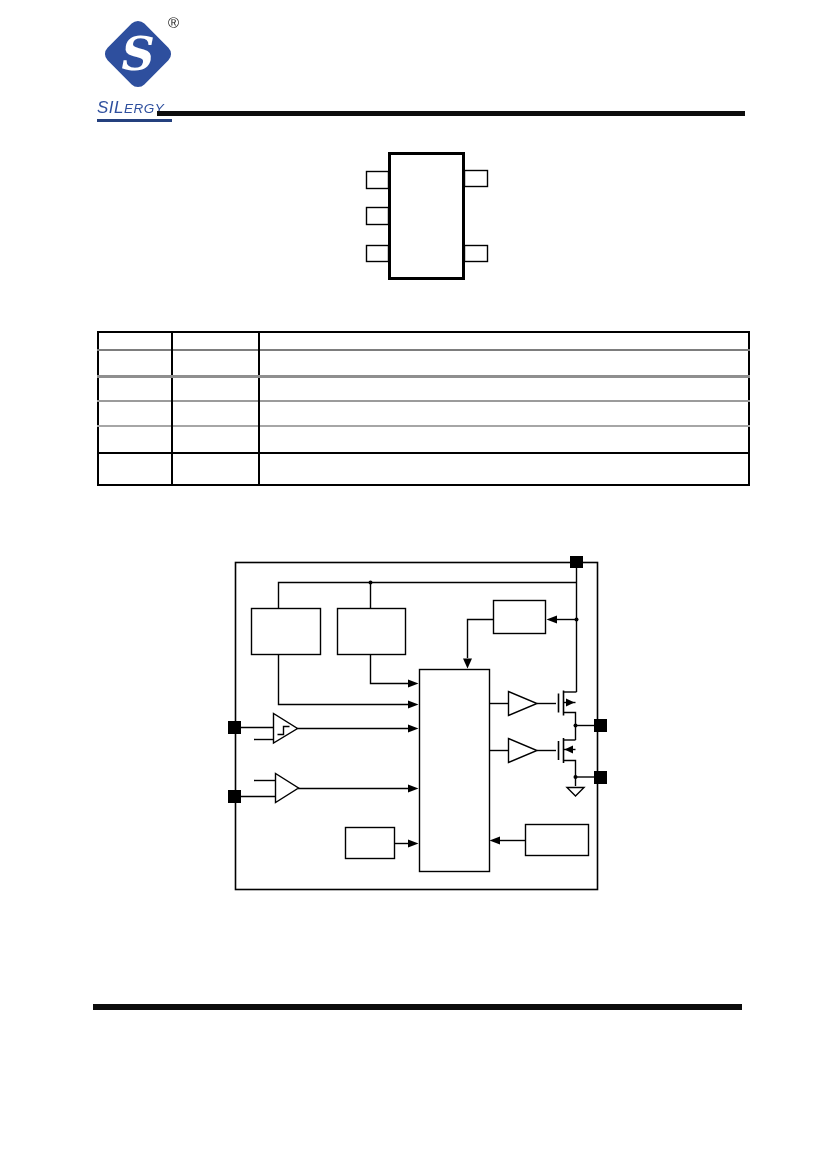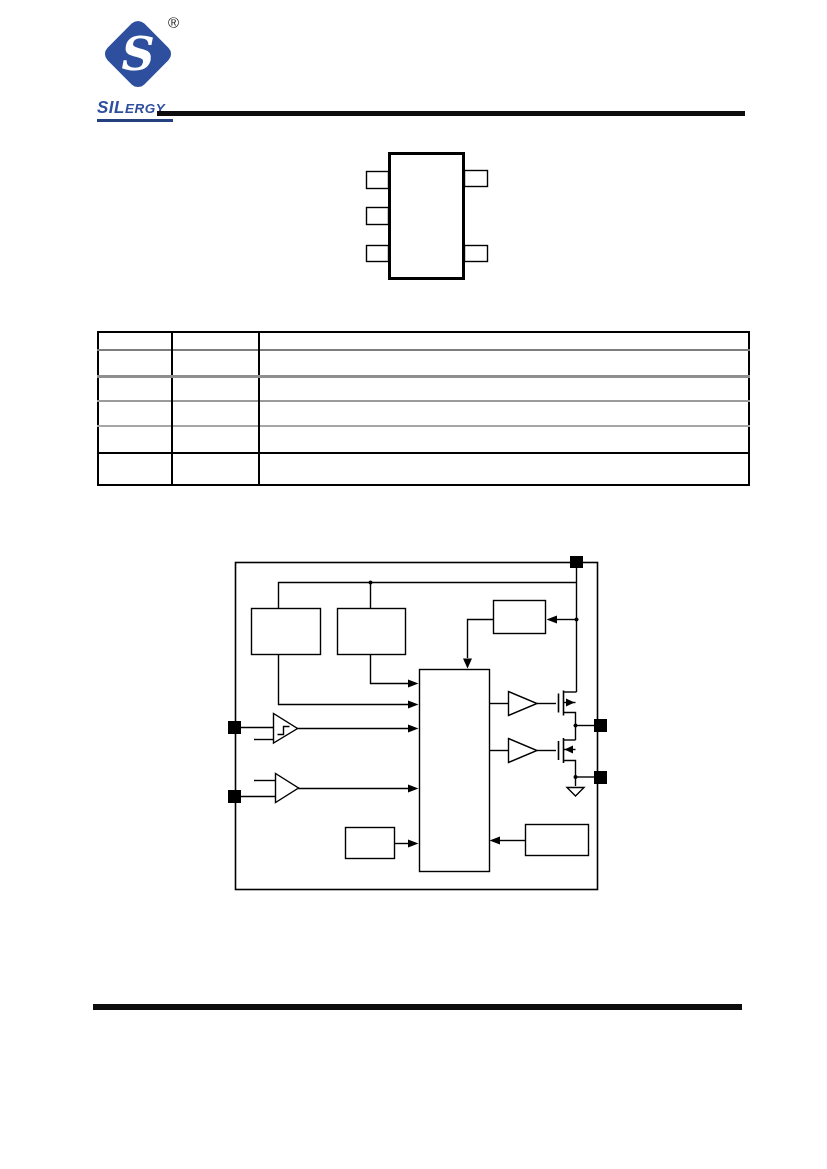--- a/index.html
+++ b/index.html
@@ -7,21 +7,21 @@
         font-family:"Liberation Sans",sans-serif;overflow:hidden;}
 
   
   .logo-group{position:absolute;left:100px;top:14px;width:110px;height:106px;}
   .diamond{position:absolute;left:12px;top:14px;width:52px;height:52px;background:#2e4f9e;
            transform:rotate(45deg);border-radius:9px;}
   .logo-s{position:absolute;left:12px;top:8px;width:52px;height:64px;color:#ffffff;
           font-family:"DejaVu Serif",serif;font-style:italic;font-weight:bold;font-size:46px;
           line-height:64px;text-align:center;}
   .reg-mark{position:absolute;left:68px;top:0px;font-size:15px;color:#222222;}
-  .wordmark{position:absolute;left:-3px;top:84px;color:#2e4f9e;font-style:italic;font-weight:bold;
+  .wordmark{position:absolute;left:-3px;top:84px;color:#2e4f9e;font-style:italic;font-weight:normal;
             letter-spacing:0.5px;border-bottom:3px solid #24407e;padding:0 8px 1px 0;white-space:nowrap;}
   .wordmark .big{font-size:17px;}
   .wordmark .small{font-size:13.5px;}
   .header-rule{position:absolute;left:157px;top:111px;width:588px;height:5px;background:#0d0d0d;}
   .footer-rule{position:absolute;left:93px;top:1004px;width:649px;height:6px;background:#0d0d0d;}
 
   
   table.pin-table{position:absolute;left:97px;top:331px;width:653px;height:155px;
                   border-collapse:collapse;table-layout:fixed;border:2px solid #000;}
   table.pin-table td{border-left:2px solid #000;padding:0;font-size:10px;}

